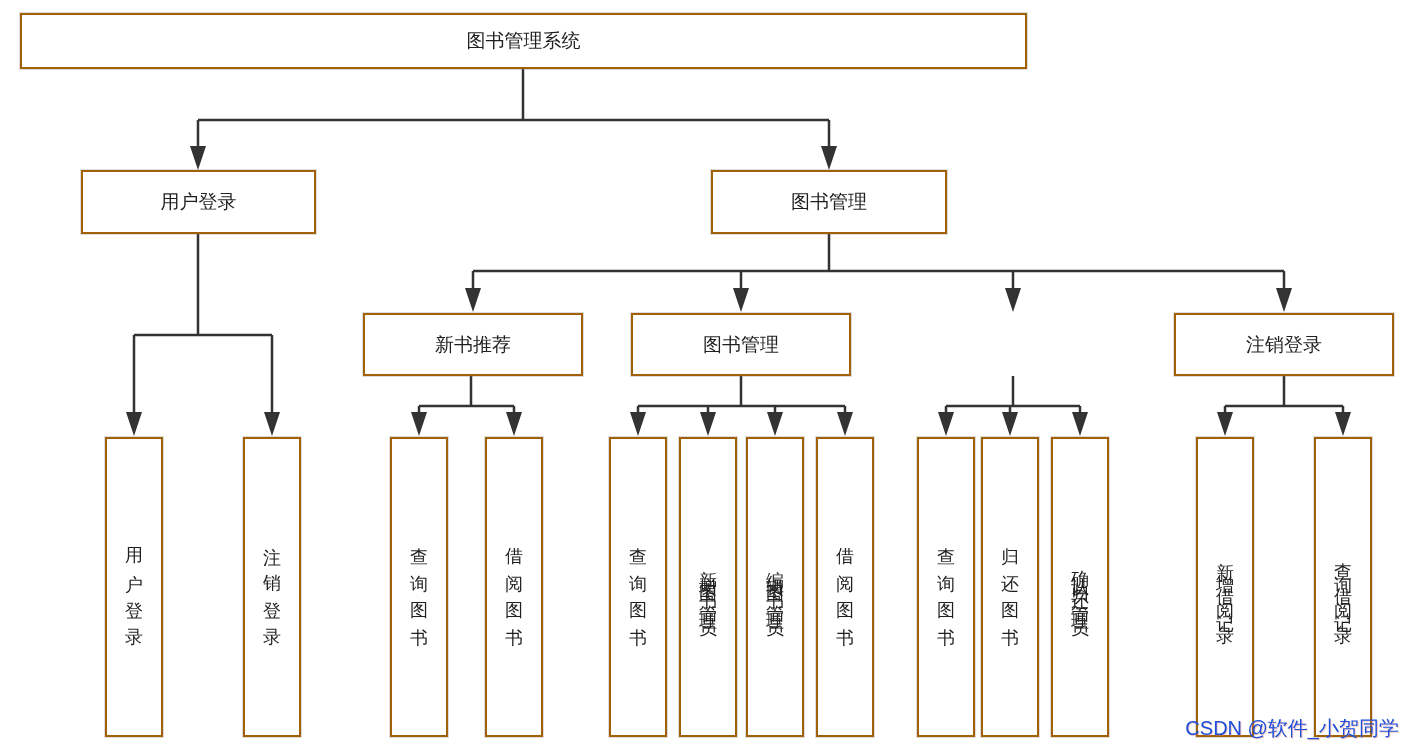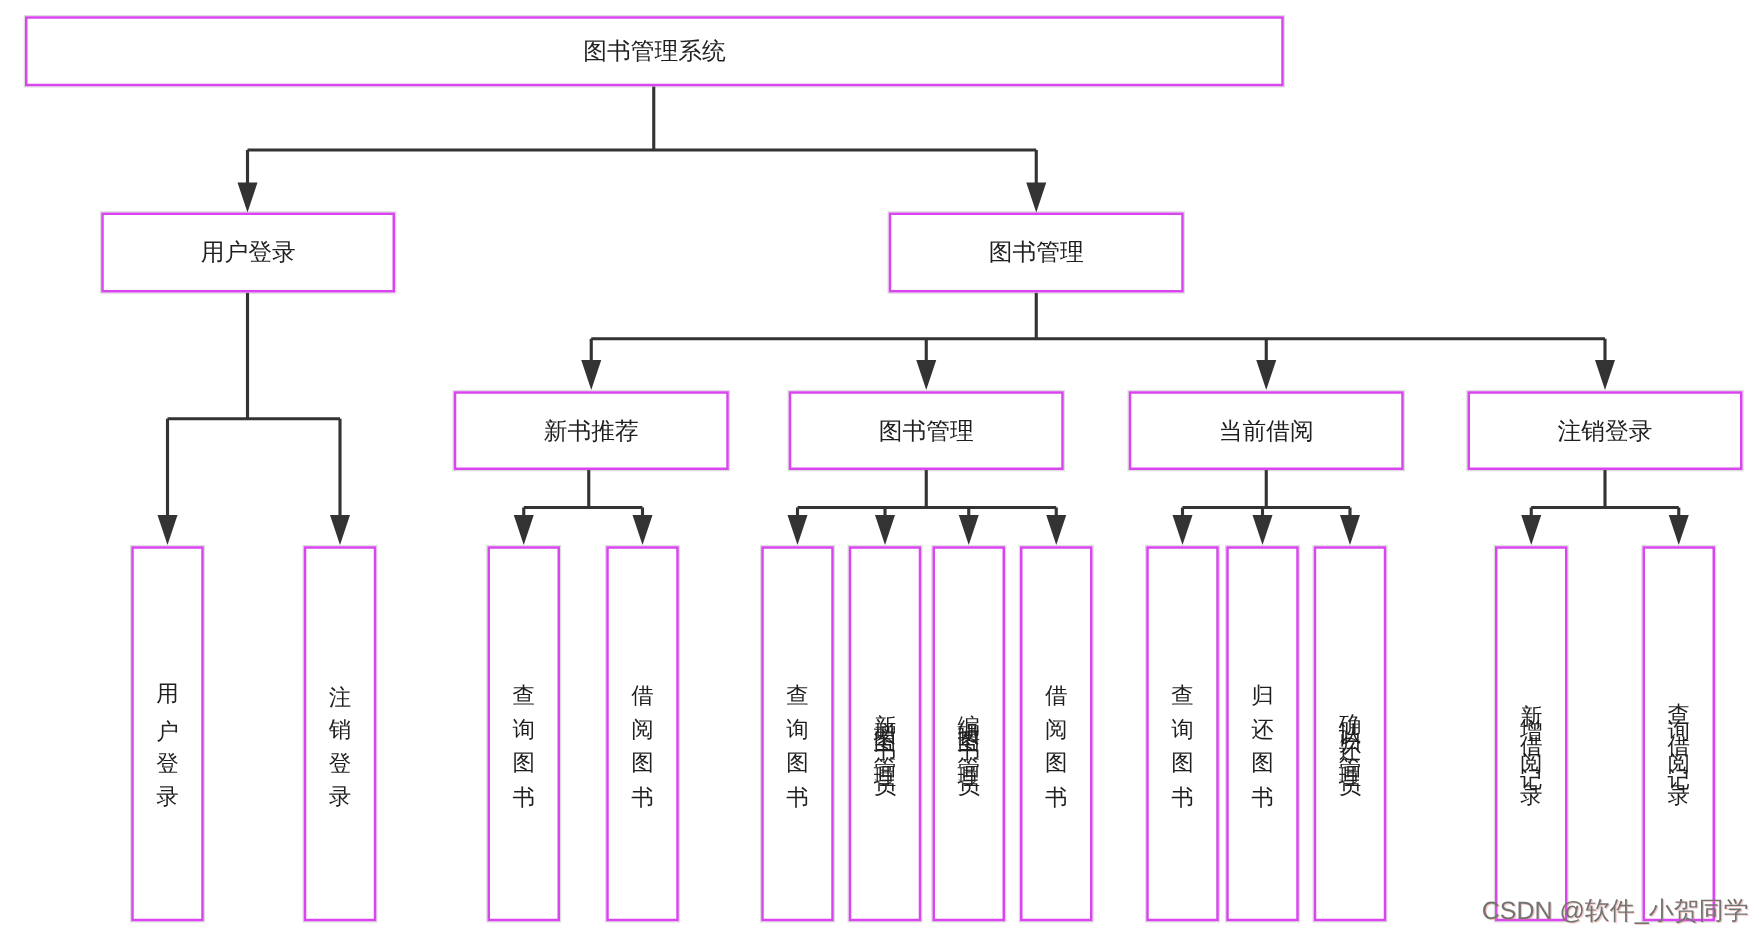--- a/index.html
+++ b/index.html
@@ -7,21 +7,21 @@
     position:relative;
     width:1405px;height:747px;
     background:#fff;
     font-family:"Liberation Serif", serif;
     overflow:hidden;
   }
   .box{
     position:absolute;
     box-sizing:border-box;
     background:#fff;
-    border:2px solid #d946ef;
+    border:2px solid #a16207;
     box-shadow:0 0 0 1px rgba(120,120,120,.25);
     display:flex;align-items:center;justify-content:center;
     color:#1f1f1f;
     font-size:19px;
     text-align:center;
     z-index:2;
   }
   .v{
     writing-mode:vertical-rl;
     text-orientation:mixed;
@@ -29,21 +29,21 @@
   }
   .ls-wide{letter-spacing:27px;}
   .ls-med{letter-spacing:13px;}
   .ls-tight{letter-spacing:7px;line-height:1;}
   #wires{position:absolute;left:0;top:0;z-index:1;}
   #watermark{
     position:absolute;
     right:6px;bottom:5px;
     font-family:"Liberation Sans", sans-serif;
     font-size:20px;
-    color:#737373;
+    color:#1d4ed8;
     text-shadow:1px 1px 0 rgba(222,120,110,.40);
     z-index:3;
     white-space:nowrap;
   }
 </style>
 </head>
 <body>
 
 <div id="canvas">
 
@@ -90,21 +90,20 @@
     </g>
   </svg>
 
   <div class="box" style="left:20px;top:13px;width:1007px;height:56px;">图书管理系统</div>
 
   <div class="box" style="left:81px;top:170px;width:235px;height:64px;">用户登录</div>
   <div class="box" style="left:363px;top:313px;width:220px;height:63px;">新书推荐</div>
 
   <div class="box" style="left:711px;top:170px;width:236px;height:64px;">图书管理</div>
   <div class="box" style="left:631px;top:313px;width:220px;height:63px;">图书管理</div>
-  <div class="box" style="left:903px;top:313px;width:220px;height:63px;">当前借阅</div>
   <div class="box" style="left:1174px;top:313px;width:220px;height:63px;">注销登录</div>
 
   <div class="box v ls-wide" style="left:105px;top:437px;width:58px;height:300px;">用户登录</div>
   <div class="box v ls-wide" style="left:243px;top:437px;width:58px;height:300px;">注销登录</div>
 
   <div class="box v ls-wide" style="left:390px;top:437px;width:58px;height:300px;">查询图书</div>
   <div class="box v ls-wide" style="left:485px;top:437px;width:58px;height:300px;">借阅图书</div>
 
   <div class="box v ls-wide" style="left:609px;top:437px;width:58px;height:300px;">查询图书</div>
   <div class="box v ls-tight" style="left:679px;top:437px;width:58px;height:300px;">新增图书（管理员）</div>

